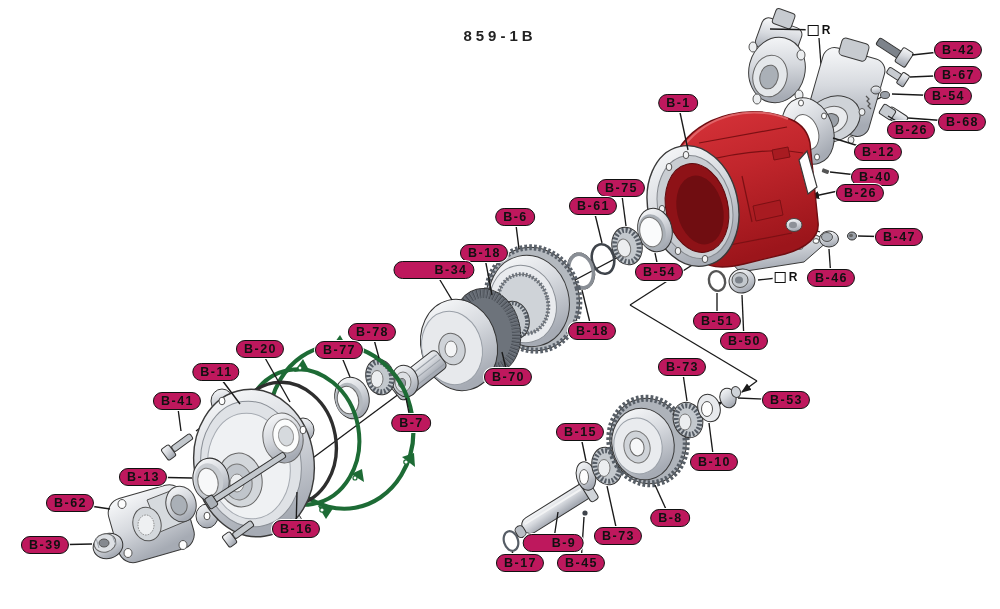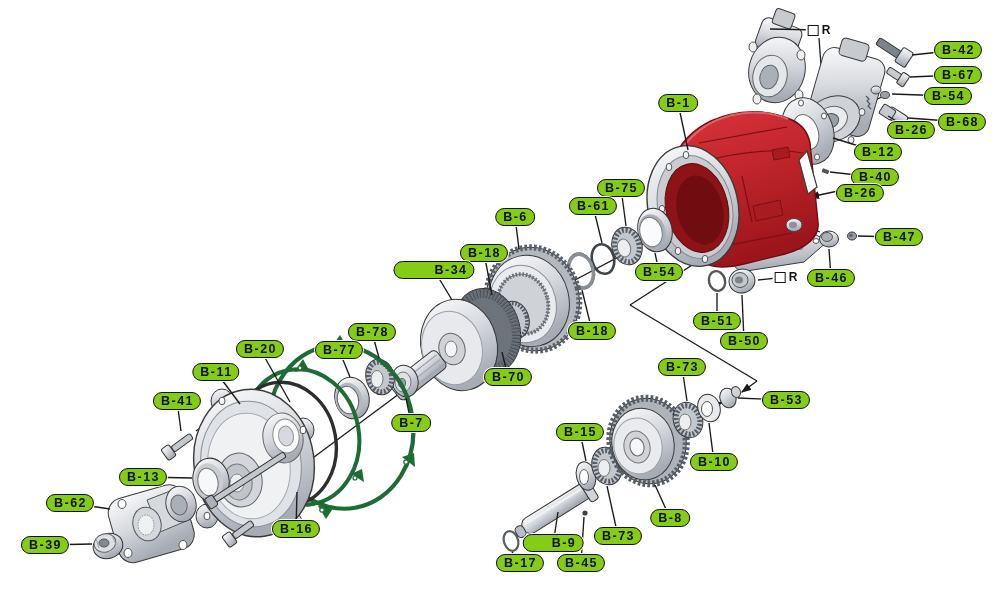--- a/index.html
+++ b/index.html
@@ -6,21 +6,21 @@
   .stage{position:relative;width:1000px;height:609px;background:#fff;overflow:hidden;
          font-family:"Liberation Sans",sans-serif;}
   .stage svg{position:absolute;left:0;top:0;}
   .title{position:absolute;left:0;right:0;top:2px;text-align:center;
          font-family:"Liberation Sans",sans-serif;font-weight:700;font-size:21px;
          letter-spacing:3px;color:#111;font-variant:small-caps;}
   .subtitle{position:absolute;left:0;right:0;top:27px;text-align:center;
          font-weight:700;font-size:15px;letter-spacing:4px;color:#222;}
   #label-layer{position:absolute;inset:0;pointer-events:none;}
   .pill{position:absolute;transform:translate(-50%,-50%);border:1.7px solid #111;
-        border-radius:12px;background:#84cc16;color:#111;white-space:nowrap;
+        border-radius:12px;background:#be185d;color:#111;white-space:nowrap;
         font:700 12.5px "Liberation Sans",sans-serif;letter-spacing:1.5px;
         padding:1px 6px 1px 7px;box-shadow:0 0 0 1px #fff;}
   .or-label{position:absolute;transform:translate(-50%,-50%);background:#fff;
         display:flex;align-items:center;gap:3px;padding:1px 2px;
         font:700 12px "Liberation Sans",sans-serif;color:#111;}
   .or-square{display:inline-block;width:9px;height:9px;border:1.8px solid #111;background:#fff;}
 </style>
 </head>
 <body>
 
@@ -391,20 +391,21 @@
         <line x1="670" y1="518" x2="655" y2="485" stroke="#1a1a1a" stroke-width="1.35"></line>
         <line x1="618" y1="536" x2="607" y2="486" stroke="#1a1a1a" stroke-width="1.35"></line>
         <line x1="553" y1="545" x2="558" y2="512" stroke="#1a1a1a" stroke-width="1.35"></line>
         <line x1="581" y1="563" x2="584" y2="517" stroke="#1a1a1a" stroke-width="1.35"></line>
         <line x1="520" y1="563" x2="512" y2="552" stroke="#1a1a1a" stroke-width="1.35"></line>
         <line x1="819" y1="30" x2="770" y2="29" stroke="#1a1a1a" stroke-width="1.35"></line>
         <line x1="786" y1="277" x2="758" y2="280" stroke="#1a1a1a" stroke-width="1.35"></line>
       </g>
 </svg>
 
+<div class="subtitle">859-1B</div>
 
 <div id="label-layer">
       <div class="pill" style="left: 678px; top: 103px;">B-1</div>
       <div class="pill" style="left: 958px; top: 50px;">B-42</div>
       <div class="pill" style="left: 958px; top: 75px;">B-67</div>
       <div class="pill" style="left: 948px; top: 96px;">B-54</div>
       <div class="pill" style="left: 962px; top: 122px;">B-68</div>
       <div class="pill" style="left: 911px; top: 130px;">B-26</div>
       <div class="pill" style="left: 878px; top: 152px;">B-12</div>
       <div class="pill" style="left: 875px; top: 177px;">B-40</div>

